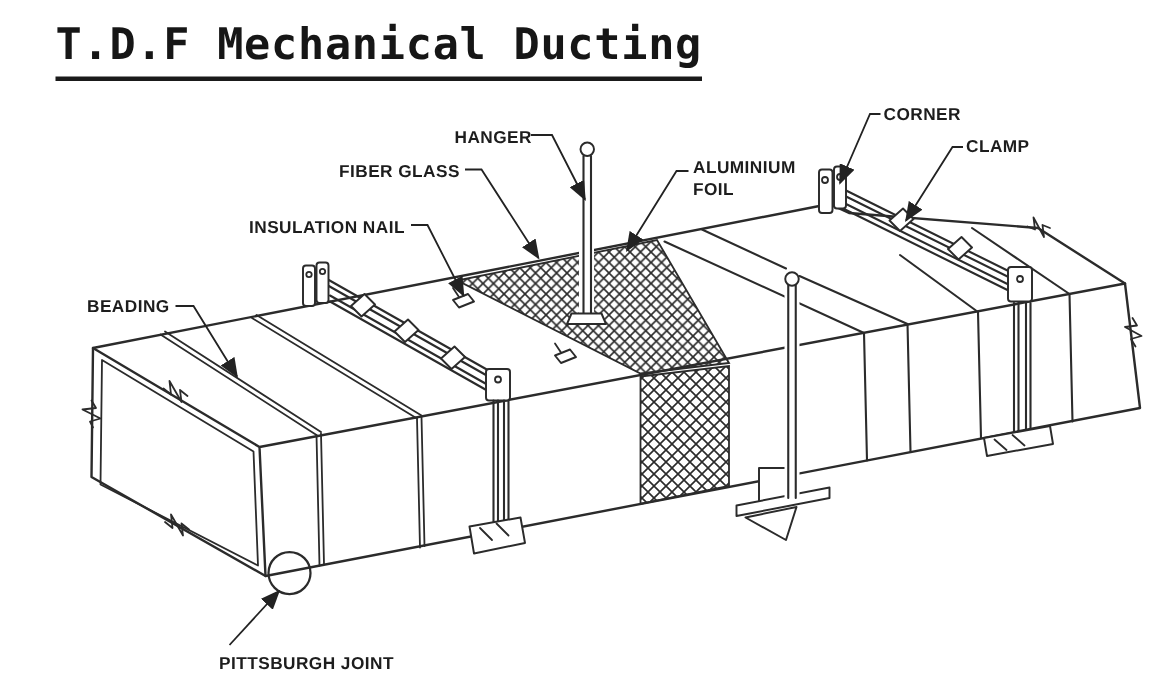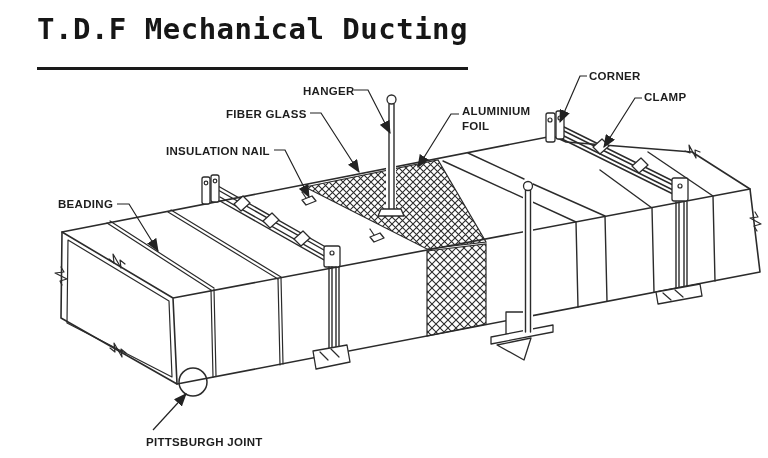--- a/index.html
+++ b/index.html
@@ -2,21 +2,21 @@
 <html><head>
 <meta charset="utf-8">
 <style>
   html,body{margin:0;padding:0;background:#fff;}
   body{width:768px;height:458px;overflow:hidden;position:relative;
        font-family:"Liberation Sans",sans-serif;}
   .page-title{
     position:absolute;left:37px;top:12px;margin:0;
     font-family:"DejaVu Sans Mono",monospace;
     font-size:29px;font-weight:600;letter-spacing:.5px;
-    color:#161616;padding-bottom:21px;border-bottom:3px solid #1a1a1a;
+    color:#161616;padding-bottom:5px;border-bottom:3px solid #1a1a1a;
     white-space:nowrap;
   }
   svg.diagram{position:absolute;left:0;top:0;}
   svg .ln{stroke:#2b2b2b;fill:none;stroke-linejoin:round;stroke-linecap:round;}
   svg .w16{stroke-width:1.6;} svg .w14{stroke-width:1.4;} svg .w12{stroke-width:1.2;}
   svg .whitefill{fill:#ffffff;stroke:#2b2b2b;stroke-width:1.3;stroke-linejoin:round;}
   svg .leader{stroke:#222;stroke-width:1.2;fill:none;}
   svg text.lbl{font-family:"Liberation Sans",sans-serif;font-size:11.5px;
                font-weight:bold;letter-spacing:.3px;fill:#1d1d1d;}
 </style>

